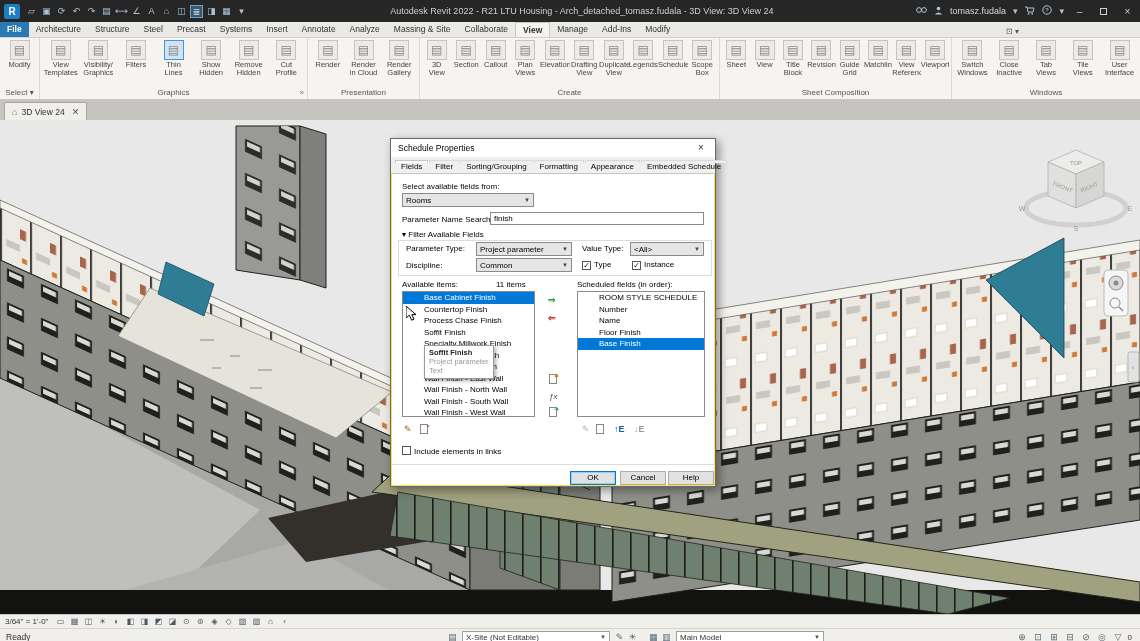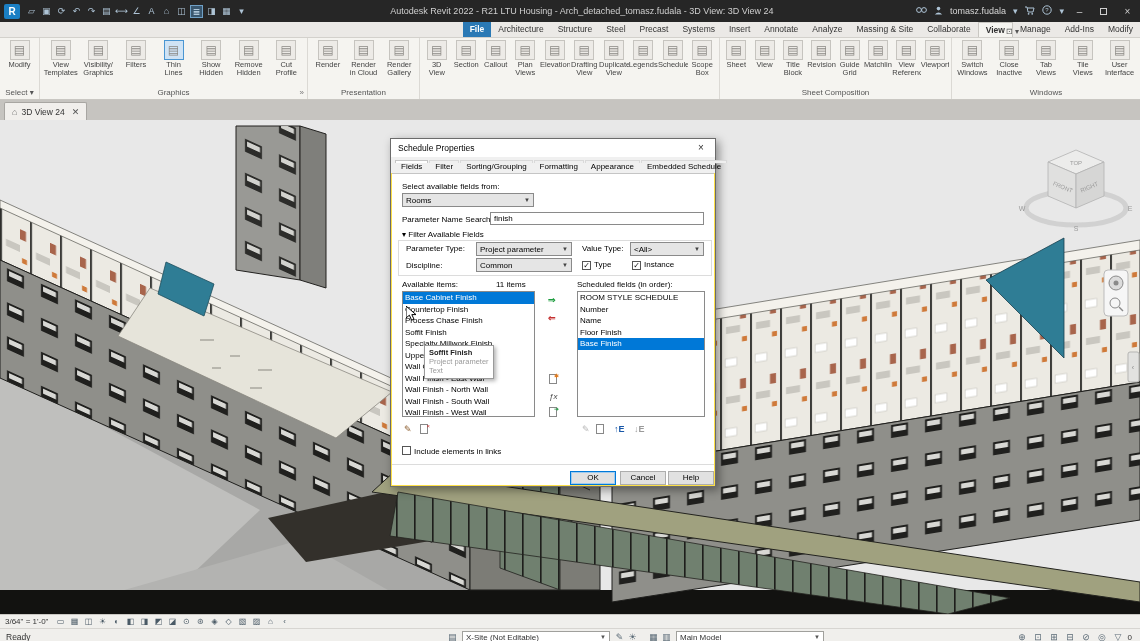--- a/index.html
+++ b/index.html
@@ -13,21 +13,21 @@
   .qi { min-width:13px; height:13px; color:#aec4d6; font-size:9px; line-height:13px; text-align:center; }
   .qi.active { background:#39576f; border:1px solid #6fa0c6; color:#cfe6f8; }
   .title-text { flex:1; text-align:center; color:#cfcfcf; white-space:nowrap; overflow:hidden; }
   .tb-right { display:flex; align-items:center; gap:7px; padding-right:4px; }
   .tb-ic { color:#aec4d6; font-size:9px; }
   .tb-user { color:#d6d6d6; }
   .winbtn { width:17px; text-align:center; color:#cfcfcf; font-size:10px; }
   .restore-glyph { display:inline-block; width:7px; height:7px; border:1px solid #cfcfcf; }
 
   
-  .tabstrip { height:16px; background:#ebe9e6; display:flex; align-items:stretch; font-size:8.5px; border-bottom:1px solid #d3d1cc;justify-content:flex-end; }
+  .tabstrip { height:16px; background:#ebe9e6; display:flex; align-items:stretch; font-size:8.5px; border-bottom:1px solid #d3d1cc; }
   .rtab { padding:0 7px; line-height:15px; color:#333; white-space:nowrap; }
   .rtab.file-tab { background:#2a79b5; color:#fff; font-weight:bold; }
   .rtab.active { background:#f5f4f0; border:1px solid #c9c7c2; border-bottom:none; font-weight:bold; }
   .tabstrip-end { margin-left:4px; color:#555; line-height:15px; font-size:8px; }
 
   
   .ribbon { height:62px; background:#f5f4f0; display:flex; border-bottom:1px solid #c9c7c2; }
   .rgroup { display:flex; flex-direction:column; border-right:1px solid #dbd9d4; }
   .rbtns { flex:1; display:flex; align-items:flex-start; padding:2px 2px 0; }
   .rbtn { flex:1 1 0; min-width:0; display:flex; flex-direction:column; align-items:center; font-size:7.5px; line-height:8px; color:#444; text-align:center; }
@@ -56,21 +56,21 @@
   .dlg-tab { padding:1px 5px 0; border:1px solid #d9d9d9; border-bottom:none; background:#efefef; margin-right:1px; white-space:nowrap; }
   .dlg-tab.active { background:#fff; font-weight:normal; position:relative; z-index:2; border-color:#c5c5c5; }
   .dlg-body { position:absolute; left:1px; right:1px; top:34px; bottom:1px; background:#fff; border-top:1px solid #c5c5c5; }
   .abs { position:absolute; }
   .lbl { white-space:nowrap; color:#000; }
   .combo { border:1px solid #8a8a8a; background:#e5e5e5; display:flex; align-items:center; padding:0 3px; height:14px; font-size:8px; }
   .combo .arr { margin-left:auto; font-size:6px; color:#444; }
   .tinput { border:1px solid #8a8a8a; background:#fff; height:13px; font-size:8px; padding:0 3px; width:100%; font-family:"Liberation Sans", sans-serif; }
   .groupbox { border:1px solid #dcdcdc; }
   .listbox { border:1px solid #8a8a8a; background:#fff; overflow:hidden; }
-  .li { height:11.5px; line-height:11.5px; padding-left:2px; white-space:nowrap; overflow:hidden; }
+  .li { height:11.5px; line-height:11.5px; padding-left:21px; white-space:nowrap; overflow:hidden; }
   .li.selected { background:#0078d7; color:#fff; }
   .chk { width:9px; height:9px; border:1px solid #555; background:#fff; display:inline-block; vertical-align:-1px; margin-right:3px; text-align:center; line-height:8px; font-size:8px; color:#111; }
   .btn { height:14px; width:46px; background:#e1e1e1; border:1px solid #adadad; font-size:8px; text-align:center; line-height:12px; font-family:"Liberation Sans", sans-serif; }
   .btn.default { border-color:#0078d7; box-shadow:inset 0 0 0 1px #9ecbf0; }
   .mid-ic { position:absolute; font-size:9px; line-height:10px; }
   .arrow-add { color:#1f9d40; font-weight:bold; }
   .arrow-rem { color:#c43030; font-weight:bold; }
   .pencil { color:#8a5a2a; }
   .pencil.dis, .dis { color:#b5b5b5; }
   .doc { display:inline-block; width:8px; height:10px; border:1px solid #888; background:#fff; position:relative; }
@@ -293,20 +293,21 @@
         <div class="rbtn">
           <span class="ric">▤</span>
           <span class="rlabel">Schedules</span>
         </div>
         <div class="rbtn">
           <span class="ric">▤</span>
           <span class="rlabel">Scope
 Box</span>
         </div>
       </div>
+    <div class="rfoot">Create</div>
   </div>
   <div class="rgroup g-sheet">
     <div class="rbtns">
 
     <div class="rbtn">
           <span class="ric">▤</span>
           <span class="rlabel">Sheet</span>
         </div>
         <div class="rbtn">
           <span class="ric">▤</span>

